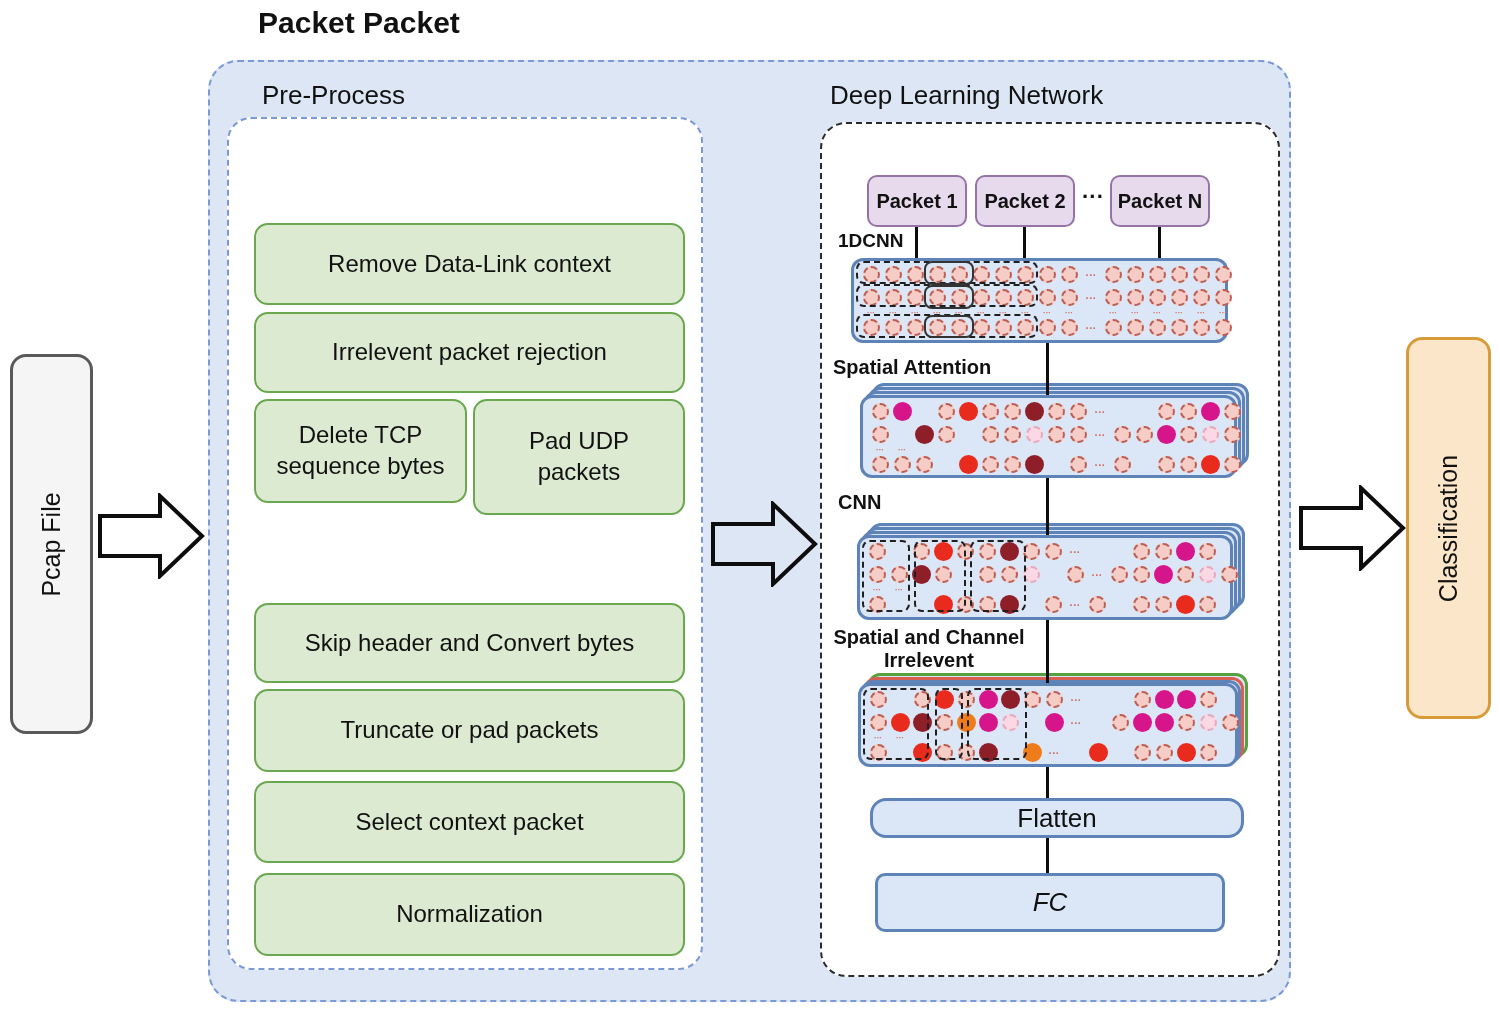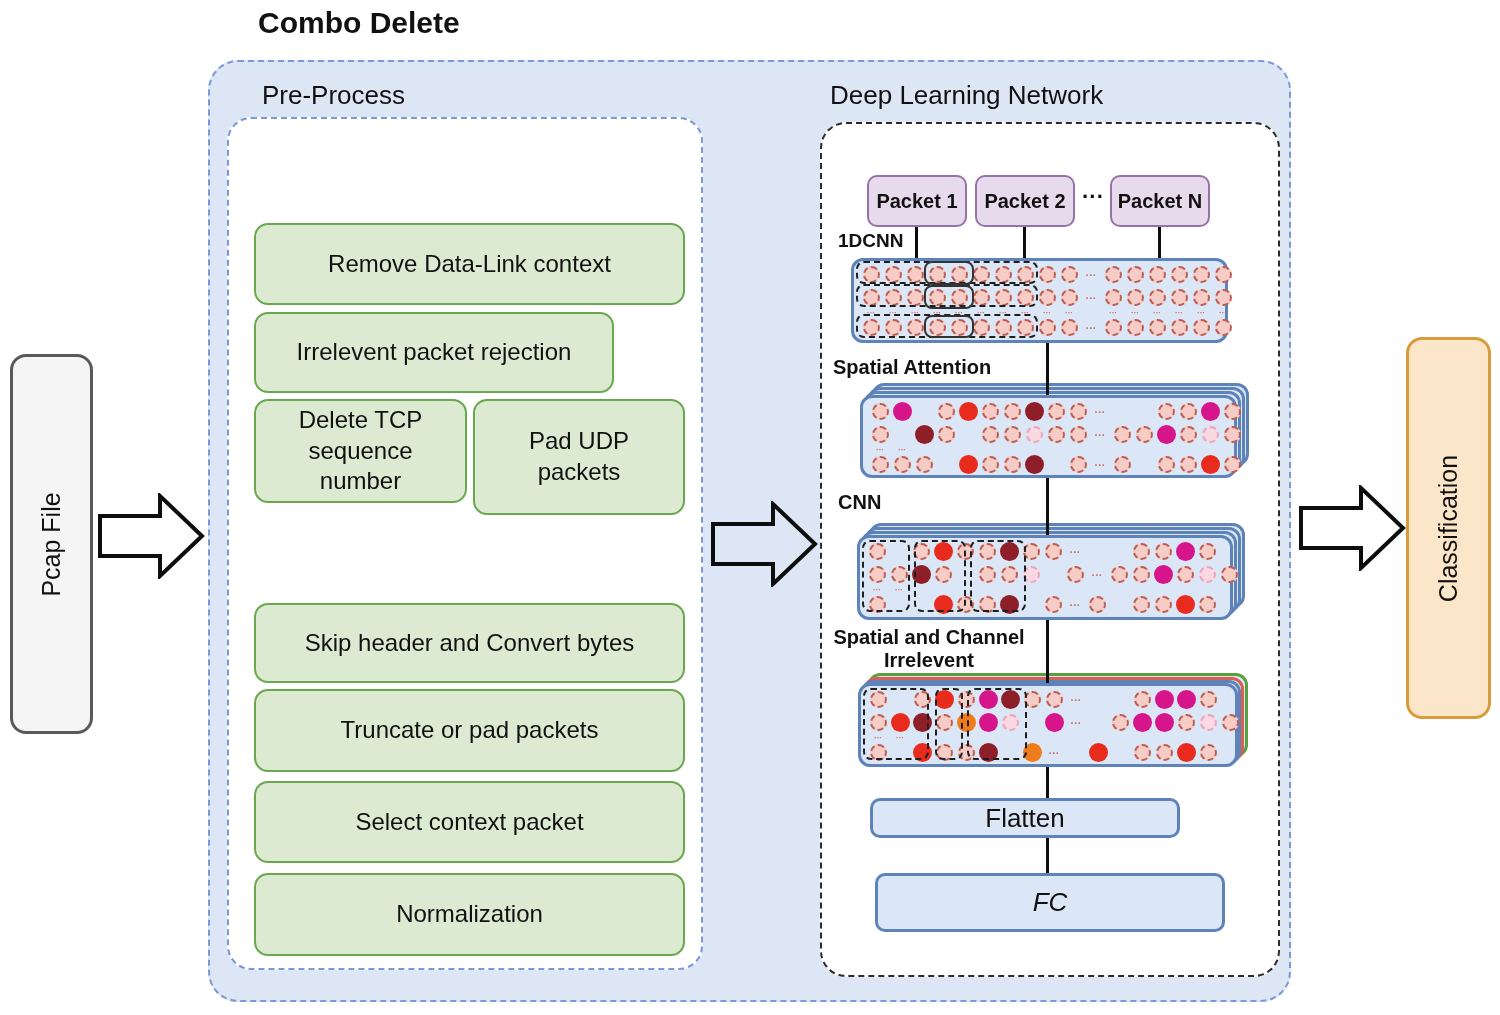--- a/index.html
+++ b/index.html
@@ -61,28 +61,28 @@
 
   .connector{position:absolute;width:3px;background:#0d0d0d;}
   .arrow{position:absolute;}
 </style>
 </head>
 <body>
 
 <div id="canvas">
 
   <div class="outer-group"></div>
-  <div class="fig-title">Combo Delete</div>
+  <div class="fig-title">Packet Packet</div>
 
   <div class="section-label" style="left:262px;top:80px;">Pre-Process</div>
   <div class="pre-container"></div>
 
   <div class="step" style="left:254px;top:223px;width:431px;height:82px;">Remove Data-Link context</div>
-  <div class="step" style="left:254px;top:312px;width:360px;height:81px;border-radius:14px;">Irrelevent packet rejection</div>
-  <div class="step" style="left:254px;top:399px;width:213px;height:104px;">Delete TCP sequence number</div>
+  <div class="step" style="left:254px;top:312px;width:431px;height:81px;border-radius:14px;">Irrelevent packet rejection</div>
+  <div class="step" style="left:254px;top:399px;width:213px;height:104px;">Delete TCP sequence bytes</div>
   <div class="step" style="left:473px;top:399px;width:212px;height:116px;">Pad UDP packets</div>
   <div class="step" style="left:254px;top:603px;width:431px;height:80px;">Skip header and Convert bytes</div>
   <div class="step" style="left:254px;top:689px;width:431px;height:83px;">Truncate or pad packets</div>
   <div class="step" style="left:254px;top:781px;width:431px;height:82px;">Select context packet</div>
   <div class="step" style="left:254px;top:873px;width:431px;height:83px;">Normalization</div>
 
   <div class="section-label" style="left:830px;top:80px;">Deep Learning Network</div>
   <div class="dln-container"></div>
 
   <div class="packet" style="left:867px;top:175px;">Packet 1</div>
@@ -718,21 +718,21 @@
         <div class="conv-window" style="left: 106px; top: 2px; width: 60px; height: 72px;"></div>
       </div>
     </div>
 
   <div class="connector" style="left:1046px;top:343px;height:52px;"></div>
   <div class="connector" style="left:1046px;top:478px;height:57px;"></div>
   <div class="connector" style="left:1046px;top:620px;height:63px;"></div>
   <div class="connector" style="left:1046px;top:767px;height:31px;"></div>
   <div class="connector" style="left:1046px;top:838px;height:35px;"></div>
 
-  <div class="blue-box" style="left:870px;top:798px;width:310px;height:40px;">Flatten</div>
+  <div class="blue-box" style="left:870px;top:798px;width:374px;height:40px;border-radius:16px;">Flatten</div>
   <div class="blue-box" style="left:875px;top:873px;width:350px;height:59px;font-style:italic;">FC</div>
 
   <div class="vert-box pcap">
     <span>Pcap File</span>
   </div>
   <div class="vert-box classification">
     <span>Classification</span>
   </div>
 
   <svg class="arrow" style="left:98px;top:493px;" width="108" height="86" viewBox="0 0 108 86">

